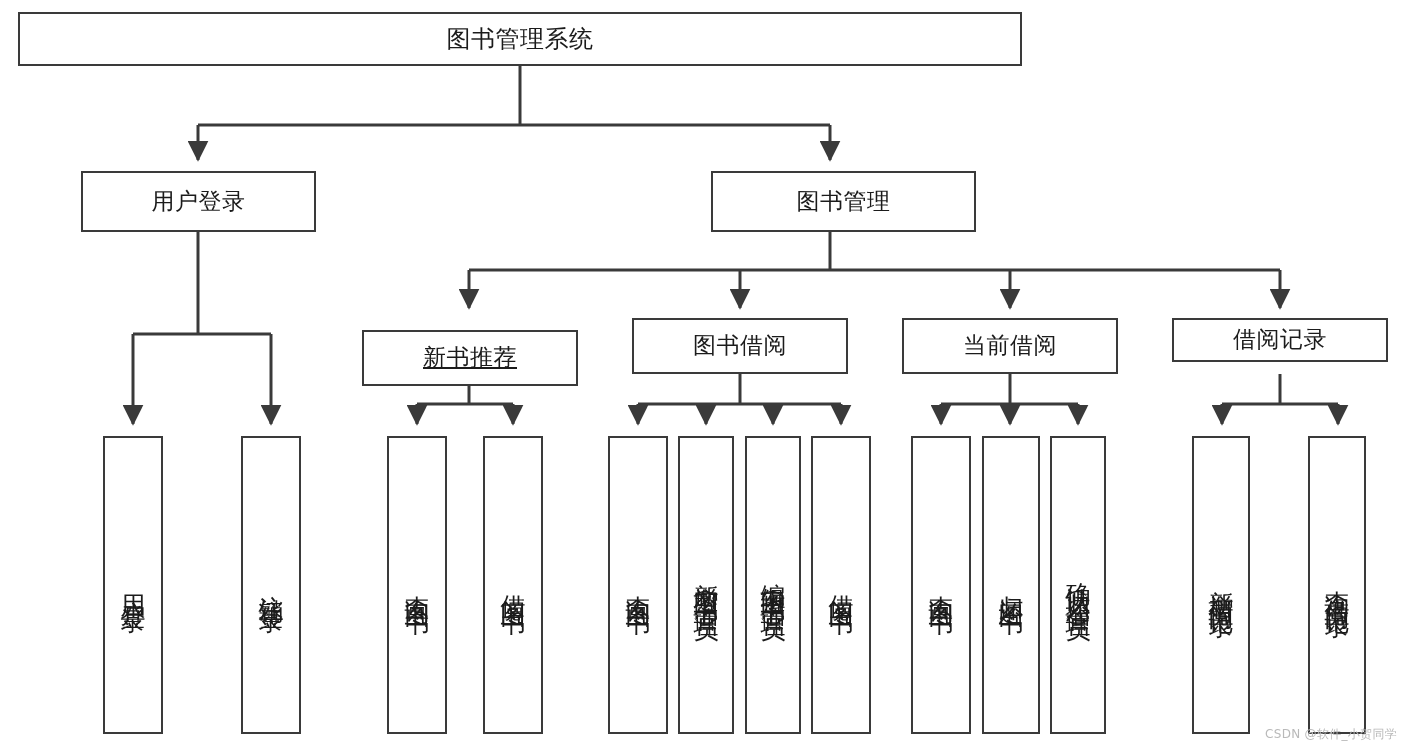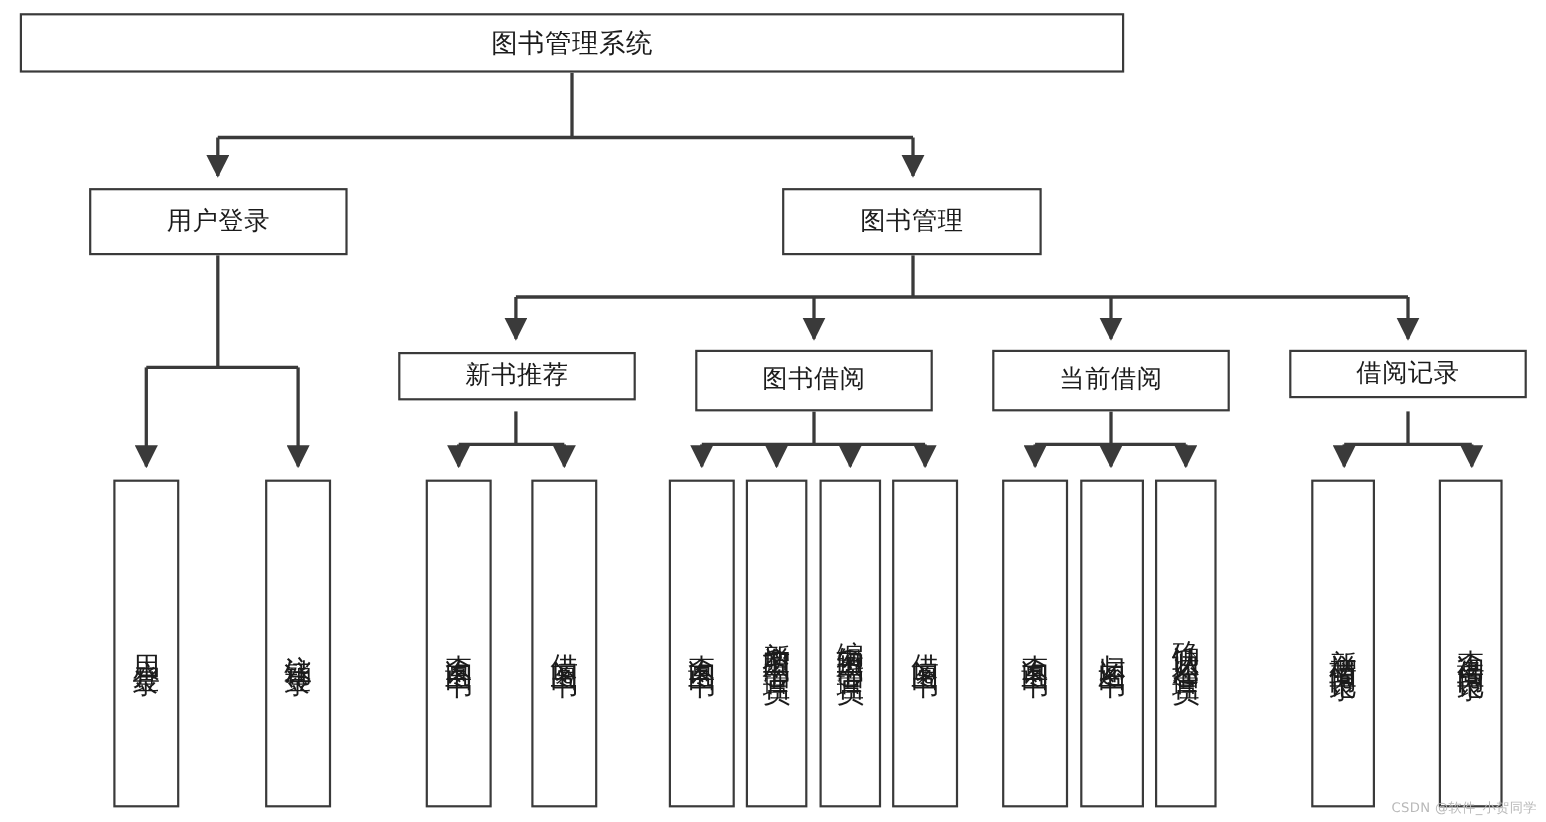--- a/index.html
+++ b/index.html
@@ -130,25 +130,25 @@
     </g>
   </svg>
 
   <div class="node horiz root" style="left:18px; top:12px; width:1004px; height:54px;">
     <span class="node-label">图书管理系统</span>
   </div>
 
   <div class="node horiz" style="left:81px; top:171px; width:235px; height:61px;">
     <span class="node-label">用户登录</span>
   </div>
-  <div class="node horiz" style="left:711px; top:171px; width:236px; height:61px;">
+  <div class="node horiz" style="left:711px; top:171px; width:265px; height:61px;">
     <span class="node-label">图书管理</span>
   </div>
 
-  <div class="node horiz" style="left:362px; top:320px; width:216px; height:44px;">
+  <div class="node horiz" style="left:362px; top:330px; width:216px; height:56px;text-decoration:underline;">
     <span class="node-label">新书推荐</span>
   </div>
   <div class="node horiz" style="left:632px; top:318px; width:216px; height:56px;">
     <span class="node-label">图书借阅</span>
   </div>
   <div class="node horiz" style="left:902px; top:318px; width:216px; height:56px;">
     <span class="node-label">当前借阅</span>
   </div>
   <div class="node horiz" style="left:1172px; top:318px; width:216px; height:44px;">
     <span class="node-label">借阅记录</span>

